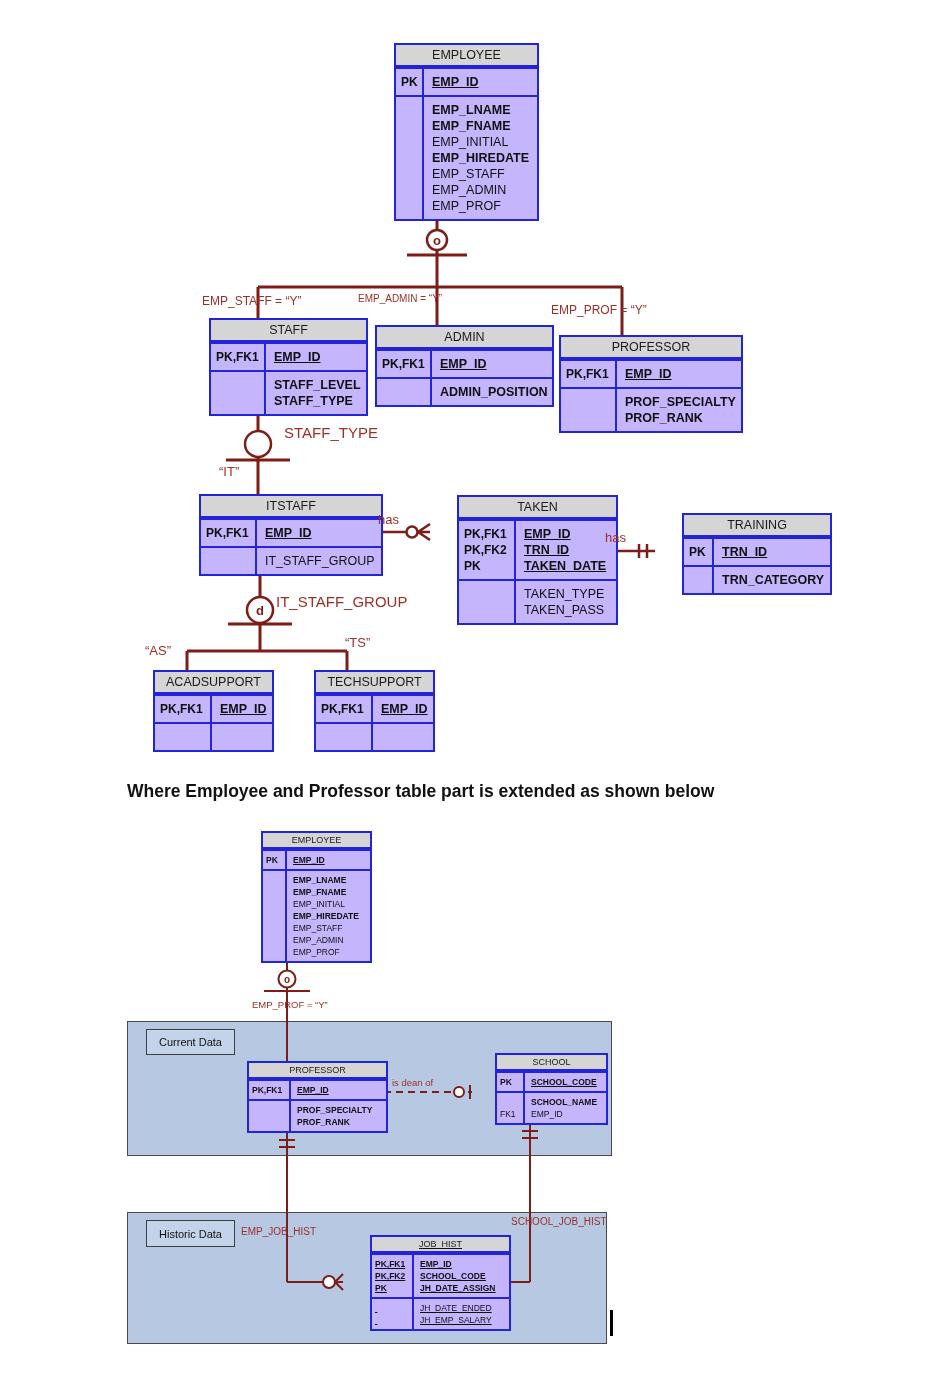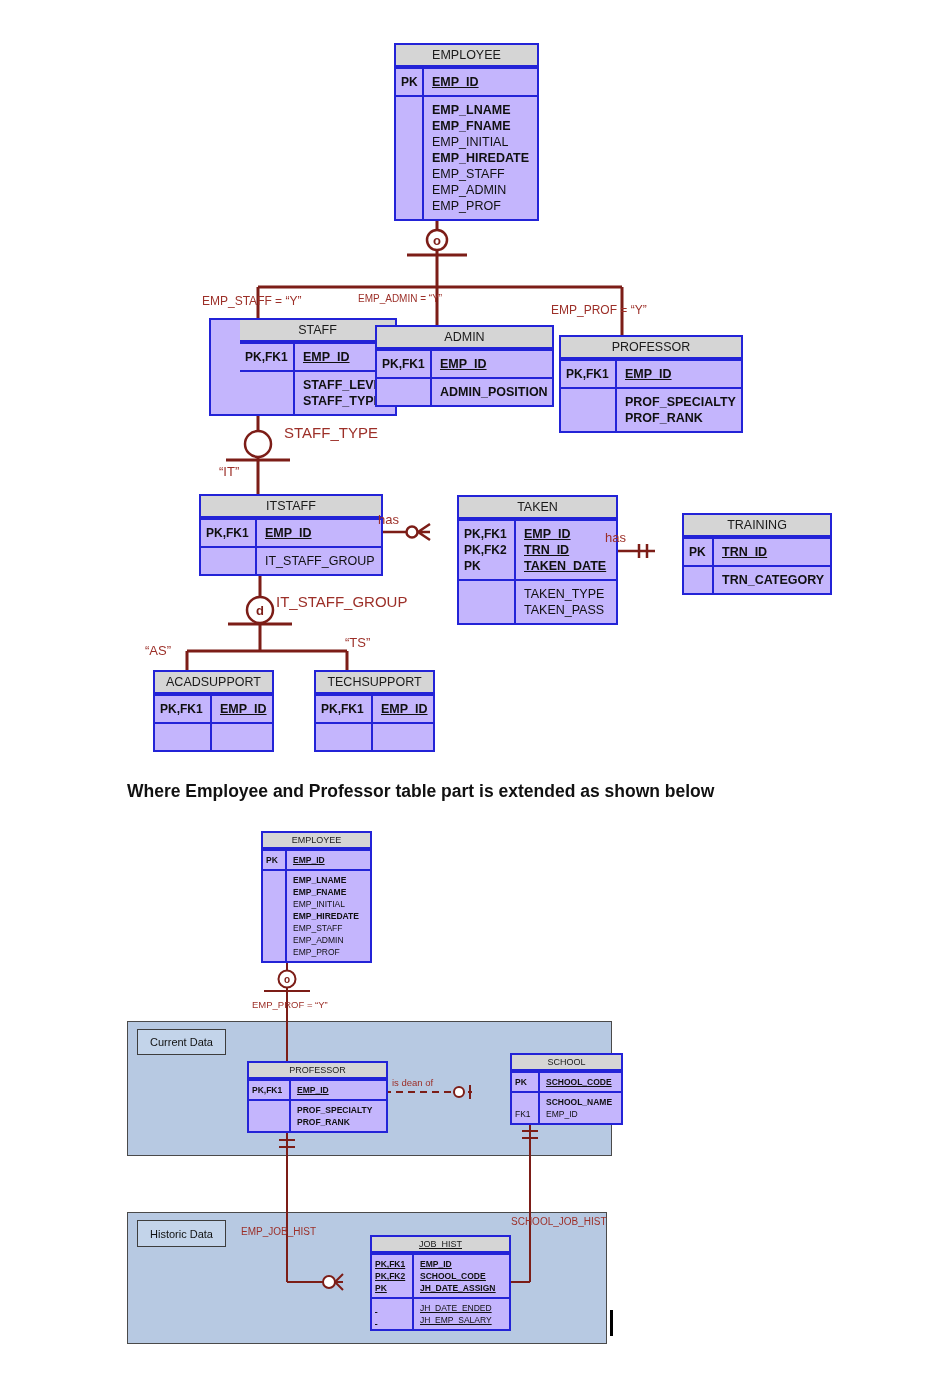--- a/index.html
+++ b/index.html
@@ -6,21 +6,21 @@
     --tb:#2323d7;      
     --hdr:#d5d5d5;     
     --line:#7c1d17;    
     --lbl:#9c2f28;     
   }
   html,body{margin:0;padding:0;background:#fff;}
   #stage{position:relative;width:934px;height:1392px;background:#fff;overflow:hidden;
          font-family:"Liberation Sans",sans-serif;}
   
   .group{position:absolute;background:#b7c9e2;border:1px solid #4a4a4a;z-index:1;}
-  .group-label{position:absolute;left:9px;top:7px;background:#c3d4ea;border:1px solid #3d3d3d;
+  .group-label{position:absolute;left:18px;top:7px;background:#c3d4ea;border:1px solid #3d3d3d;
                display:flex;align-items:center;justify-content:center;font-size:11px;color:#111;}
   
   #wires{position:absolute;left:0;top:0;z-index:2;}
   .ln{stroke:var(--line);fill:none;}
   .w3{stroke-width:3px;}
   .w25{stroke-width:2.5px;}
   .w2{stroke-width:2px;}
   .oc{fill:#fff;stroke:var(--line);}
   .ct{fill:var(--line);font-family:"Liberation Sans",sans-serif;font-weight:bold;
       text-anchor:middle;}
@@ -144,21 +144,21 @@
           <div class="arow b">EMP_LNAME</div>
           <div class="arow b">EMP_FNAME</div>
           <div class="arow">EMP_INITIAL</div>
           <div class="arow b">EMP_HIREDATE</div>
           <div class="arow">EMP_STAFF</div>
           <div class="arow">EMP_ADMIN</div>
           <div class="arow">EMP_PROF</div>
         </div>
       </div>
     </div>
-    <div class="entity lg" style="left: 182px; top: 318px; width: 155px; padding-left: 29px;">
+    <div class="entity lg" style="left: 182px; top: 318px; width: 155px;">
       <div class="ehead">STAFF</div>
       <div class="esec">
         <div class="kcol" style="width: 55px;">
           <div class="krow">PK,FK1</div>
         </div>
         <div class="acol">
           <div class="arow b u">EMP_ID</div>
         </div>
       </div>
       <div class="esec">
@@ -358,21 +358,21 @@
         <div class="kcol" style="width: 42px;">
           <div class="krow">&nbsp;</div>
           <div class="krow">&nbsp;</div>
         </div>
         <div class="acol">
           <div class="arow b">PROF_SPECIALTY</div>
           <div class="arow b">PROF_RANK</div>
         </div>
       </div>
     </div>
-    <div class="entity sm" style="left: 483px; top: 1053px; width: 109px;">
+    <div class="entity sm" style="left: 468px; top: 1053px; width: 109px;">
       <div class="ehead">SCHOOL</div>
       <div class="esec">
         <div class="kcol" style="width: 28px;">
           <div class="krow">PK</div>
         </div>
         <div class="acol">
           <div class="arow b u">SCHOOL_CODE</div>
         </div>
       </div>
       <div class="esec">

